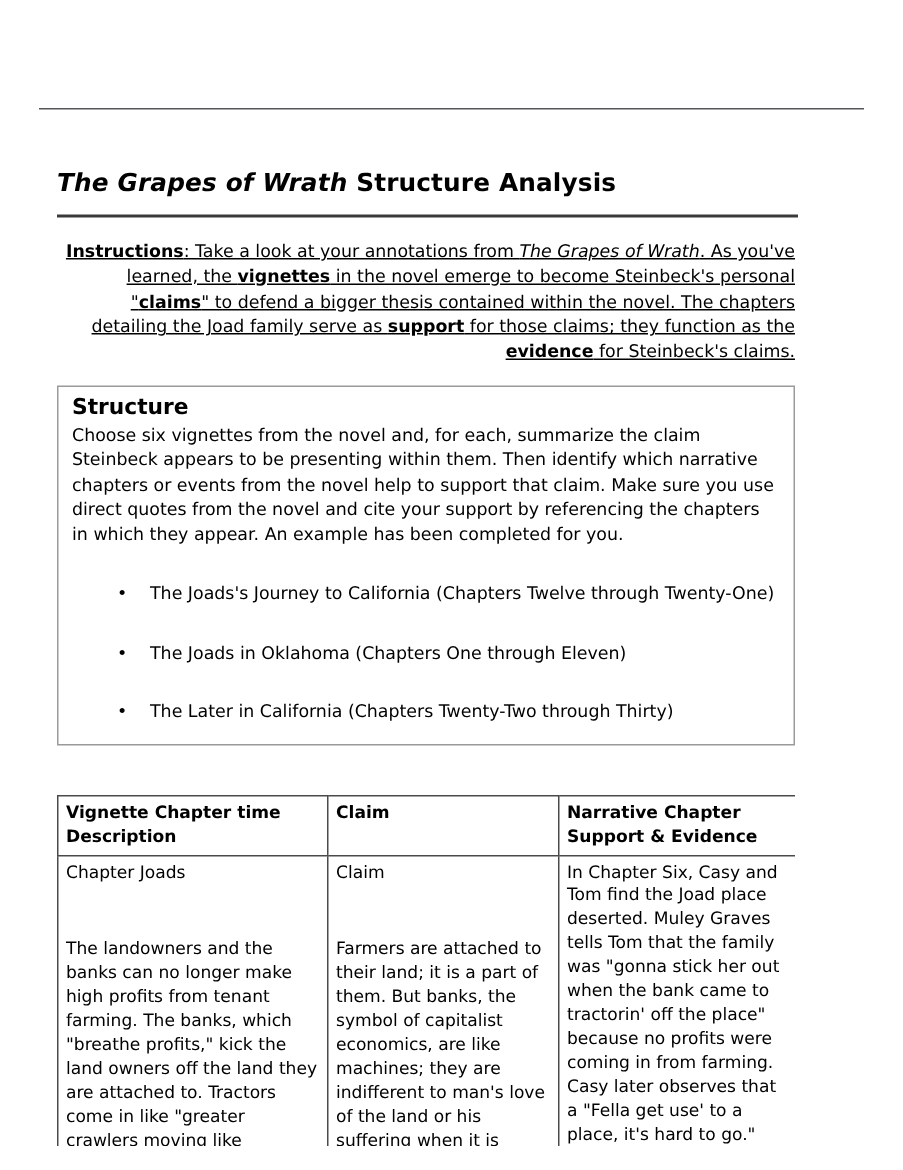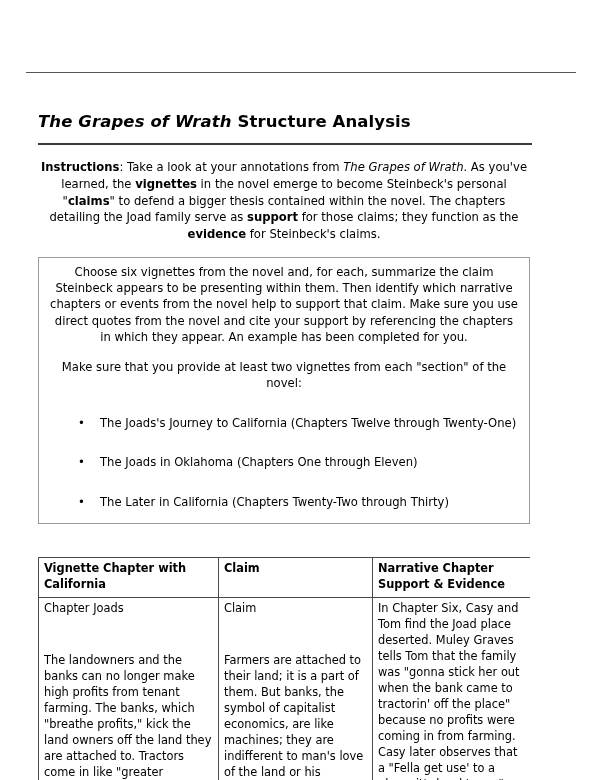--- a/index.html
+++ b/index.html
@@ -54,21 +54,22 @@
     width: 494px;
     height: 2.5px;
     background: #3a3a3a;
     margin: 0 0 14px 0;
   }
 
   p.para {
     font-size: 11.6px;
     line-height: 1.44;
     margin: 0 0 14px 0;
-    text-align: center;
+    text-align: right;
+    text-decoration: underline;
   }
   p.para b { font-weight: bold; }
   p.para i { font-style: italic; }
 
   
   .structure-box {
     border: 1px solid #9a9a9a;
     padding: 6px 9px 9px 9px;
     width: 492px;
     margin-top: 3px;
@@ -76,21 +77,20 @@
   .structure-title {
     font-size: 14.5px;
     font-weight: bold;
     line-height: 1.2;
     margin: 0 0 1px 0;
   }
   .structure-box p {
     font-size: 11.6px;
     line-height: 1.42;
     margin: 0 0 13px 0;
-    text-align: center;
   }
   .structure-box p.last { margin-bottom: 6px; }
   .structure-box ul {
     margin: 0 0 4px 0;
     padding-left: 30px;
     list-style: none;
   }
   .structure-box ul li {
     font-size: 11.6px;
     line-height: 1.42;
@@ -168,39 +168,39 @@
   <div class="content">
 
     <h1 class="doc-title"><span class="ital">The Grapes of Wrath</span><span> Structure Analysis</span></h1>
 
     <div class="title-rule"></div>
 
     <p class="para"><b>Instructions</b><span>: Take a look at your annotations from </span><i>The Grapes of Wrath</i><span>. As you've learned, the </span><b>vignettes</b><span> in the novel emerge to become Steinbeck's personal "</span><b>claims</b><span>" to defend a bigger thesis contained within the novel. The chapters detailing the Joad family serve as </span><b>support</b><span> for those claims; they function as the </span><b>evidence</b><span> for Steinbeck's claims.</span></p>
 
 
     <div class="structure-box">
+      <div class="structure-title">Structure</div>
       <p>Choose six vignettes from the novel and, for each, summarize the claim Steinbeck appears to be presenting within them. Then identify which narrative chapters or events from the novel help to support that claim. Make sure you use direct quotes from the novel and cite your support by referencing the chapters in which they appear. An example has been completed for you.</p>
-      <p class="last">Make sure that you provide at least two vignettes from each "section" of the novel:</p>
       <ul>
         <li>The Joads's Journey to California (Chapters Twelve through Twenty-One)</li>
         <li>The Joads in Oklahoma (Chapters One through Eleven)</li>
         <li>The Later in California (Chapters Twenty-Two through Thirty)</li>
       </ul>
     </div>
 
     <div class="table-clip">
       <table class="chart">
         <colgroup>
           <col class="c1">
             <col class="c2">
             <col class="c3">
         </colgroup>
         <thead>
           <tr>
-            <th>Vignette Chapter with California</th>
+            <th>Vignette Chapter time Description</th>
             <th>Claim</th>
             <th>Narrative Chapter Support &amp; Evidence</th>
           </tr>
         </thead>
         <tbody>
           <tr>
             <td><span>Chapter Joads</span><span class="gap"></span><span>The landowners and the banks can no longer make high profits from tenant farming. The banks, which "breathe profits," kick the land owners off the land they are attached to. Tractors come in like "greater crawlers moving like insects," destroying houses, fences, and</span></td>
             <td><span>Claim</span><span class="gap"></span><span>Farmers are attached to their land; it is a part of them. But banks, the symbol of capitalist economics, are like machines; they are indifferent to man's love of the land or his suffering when it is taken from him.</span></td>
             <td><span>In Chapter Six, Casy and Tom find the Joad place deserted. Muley Graves tells Tom that the family was "gonna stick her out when the bank came to tractorin' off the place" because no profits were coming in from farming. Casy later observes that a "Fella get use' to a place, it's hard to go." Later, in Chapter Ten, when it's time for the</span></td>
           </tr>

